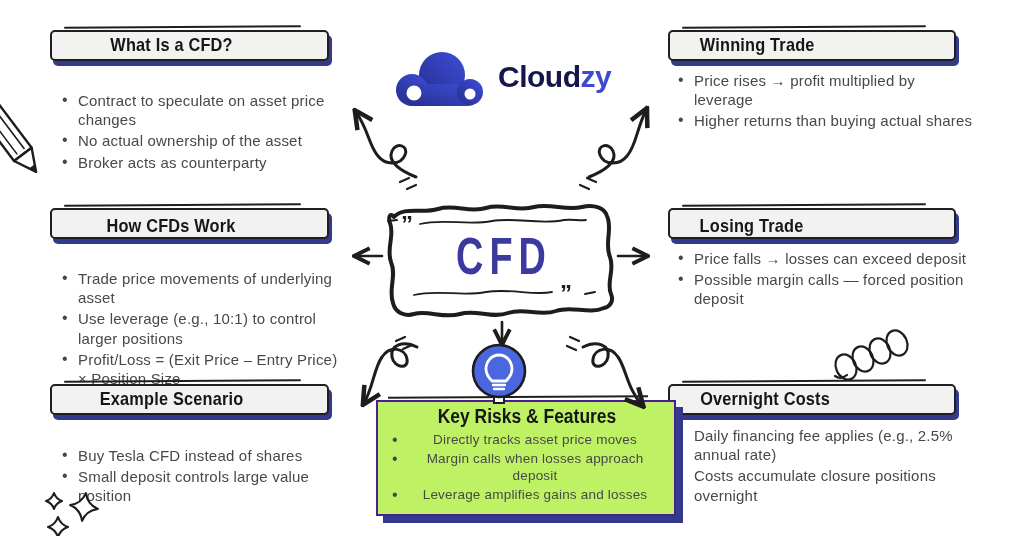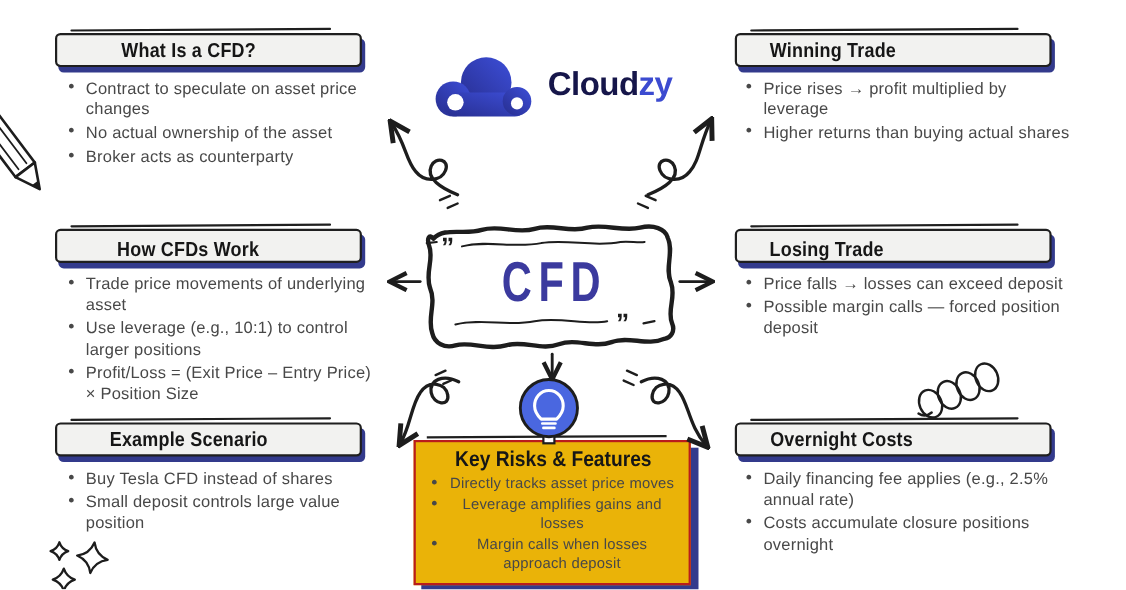--- a/index.html
+++ b/index.html
@@ -18,34 +18,34 @@
   .col-r{left:668px;width:284px;}
   .row1{top:30px;} .row2{top:208px;align-items:flex-end;} .row3{top:384px;}
   .col-l .t{padding-right:38px;}
   .col-r{justify-content:flex-start;} .col-r .t{padding-left:28px;}
 
   
   .blist{position:absolute;margin:0;padding:0;list-style:none;font-size:15px;color:#484848;
          line-height:1.28;letter-spacing:0.2px;}
   .blist li{position:relative;padding-left:18px;margin-bottom:2px;}
   .blist li::before{content:"\2022";position:absolute;left:2px;top:-1px;font-size:16px;color:#484848;}
-  .bl-l{left:60px;width:288px;}
+  .bl-l{left:60px;width:288px;margin-top:20px;}
   .bl-r{left:676px;width:300px;}
   .blr1{top:71px;} .blr2{top:249px;} .blr3{top:426px;}
 
   
   #cfd-box{position:absolute;left:380px;top:193px;width:242px;height:128px;}
   #cfd-box svg{position:absolute;inset:0;}
   #cfd-title{position:absolute;inset:0;display:flex;align-items:center;justify-content:center;
         font-weight:700;font-size:44px;color:#3b3a9e;letter-spacing:7px;
         transform:scale(0.86,1.16);padding-left:7px;}
 
   
-  #krbox{position:absolute;left:376px;top:400px;width:252px;min-height:116px;background:#eab308;
-        border:2px solid #b91c1c;box-shadow:7px 7px 0 #333a8c;padding:4px 10px 8px 12px;box-sizing:border-box;}
+  #krbox{position:absolute;left:376px;top:400px;width:300px;min-height:116px;background:#bef264;
+        border:2px solid #4c1d95;box-shadow:7px 7px 0 #333a8c;padding:4px 10px 8px 12px;box-sizing:border-box;}
   #krbox::before{content:"";position:absolute;top:-6px;left:10px;width:88%;height:2px;
         background:#1f1f1f;transform:rotate(-0.3deg);}
   #kr-title{text-align:center;font-weight:700;font-size:18px;color:#161616;
         transform:scale(0.97,1.08);margin:1px 0 3px 0;}
   #krbox .blist{position:static;font-size:13.5px;line-height:1.26;}
   #krbox .blist li{padding-left:16px;text-align:center;}
 
   
   #logo-cloud{position:absolute;left:390px;top:48px;}
   #brand{position:absolute;left:498px;top:60px;font-size:30px;font-weight:800;letter-spacing:-0.5px;}
@@ -139,22 +139,22 @@
       <text x="21" y="40" font-size="24" font-weight="700" fill="#1d1d1d">”</text>
       <text x="180" y="109" font-size="24" font-weight="700" fill="#1d1d1d">”</text>
     </svg>
     <div id="cfd-title">CFD</div>
   </div>
 
   <div id="krbox">
     <div id="kr-title">Key Risks &amp; Features</div>
     <ul class="blist">
         <li>Directly tracks asset price moves</li>
+        <li>Margin calls when losses approach deposit</li>
         <li>Leverage amplifies gains and losses</li>
-        <li>Margin calls when losses approach deposit</li>
       </ul>
   </div>
 
   <svg id="doodles" width="1024" height="536" viewBox="0 0 1024 536">
     <defs>
       <marker id="ah" viewBox="0 0 10 10" refX="8" refY="5" markerWidth="7.5" markerHeight="7.5" orient="auto-start-reverse">
         <path d="M1,1 L9,5 L1,9" fill="none" stroke="#1d1d1d" stroke-width="2"></path>
       </marker>
     </defs>
 

